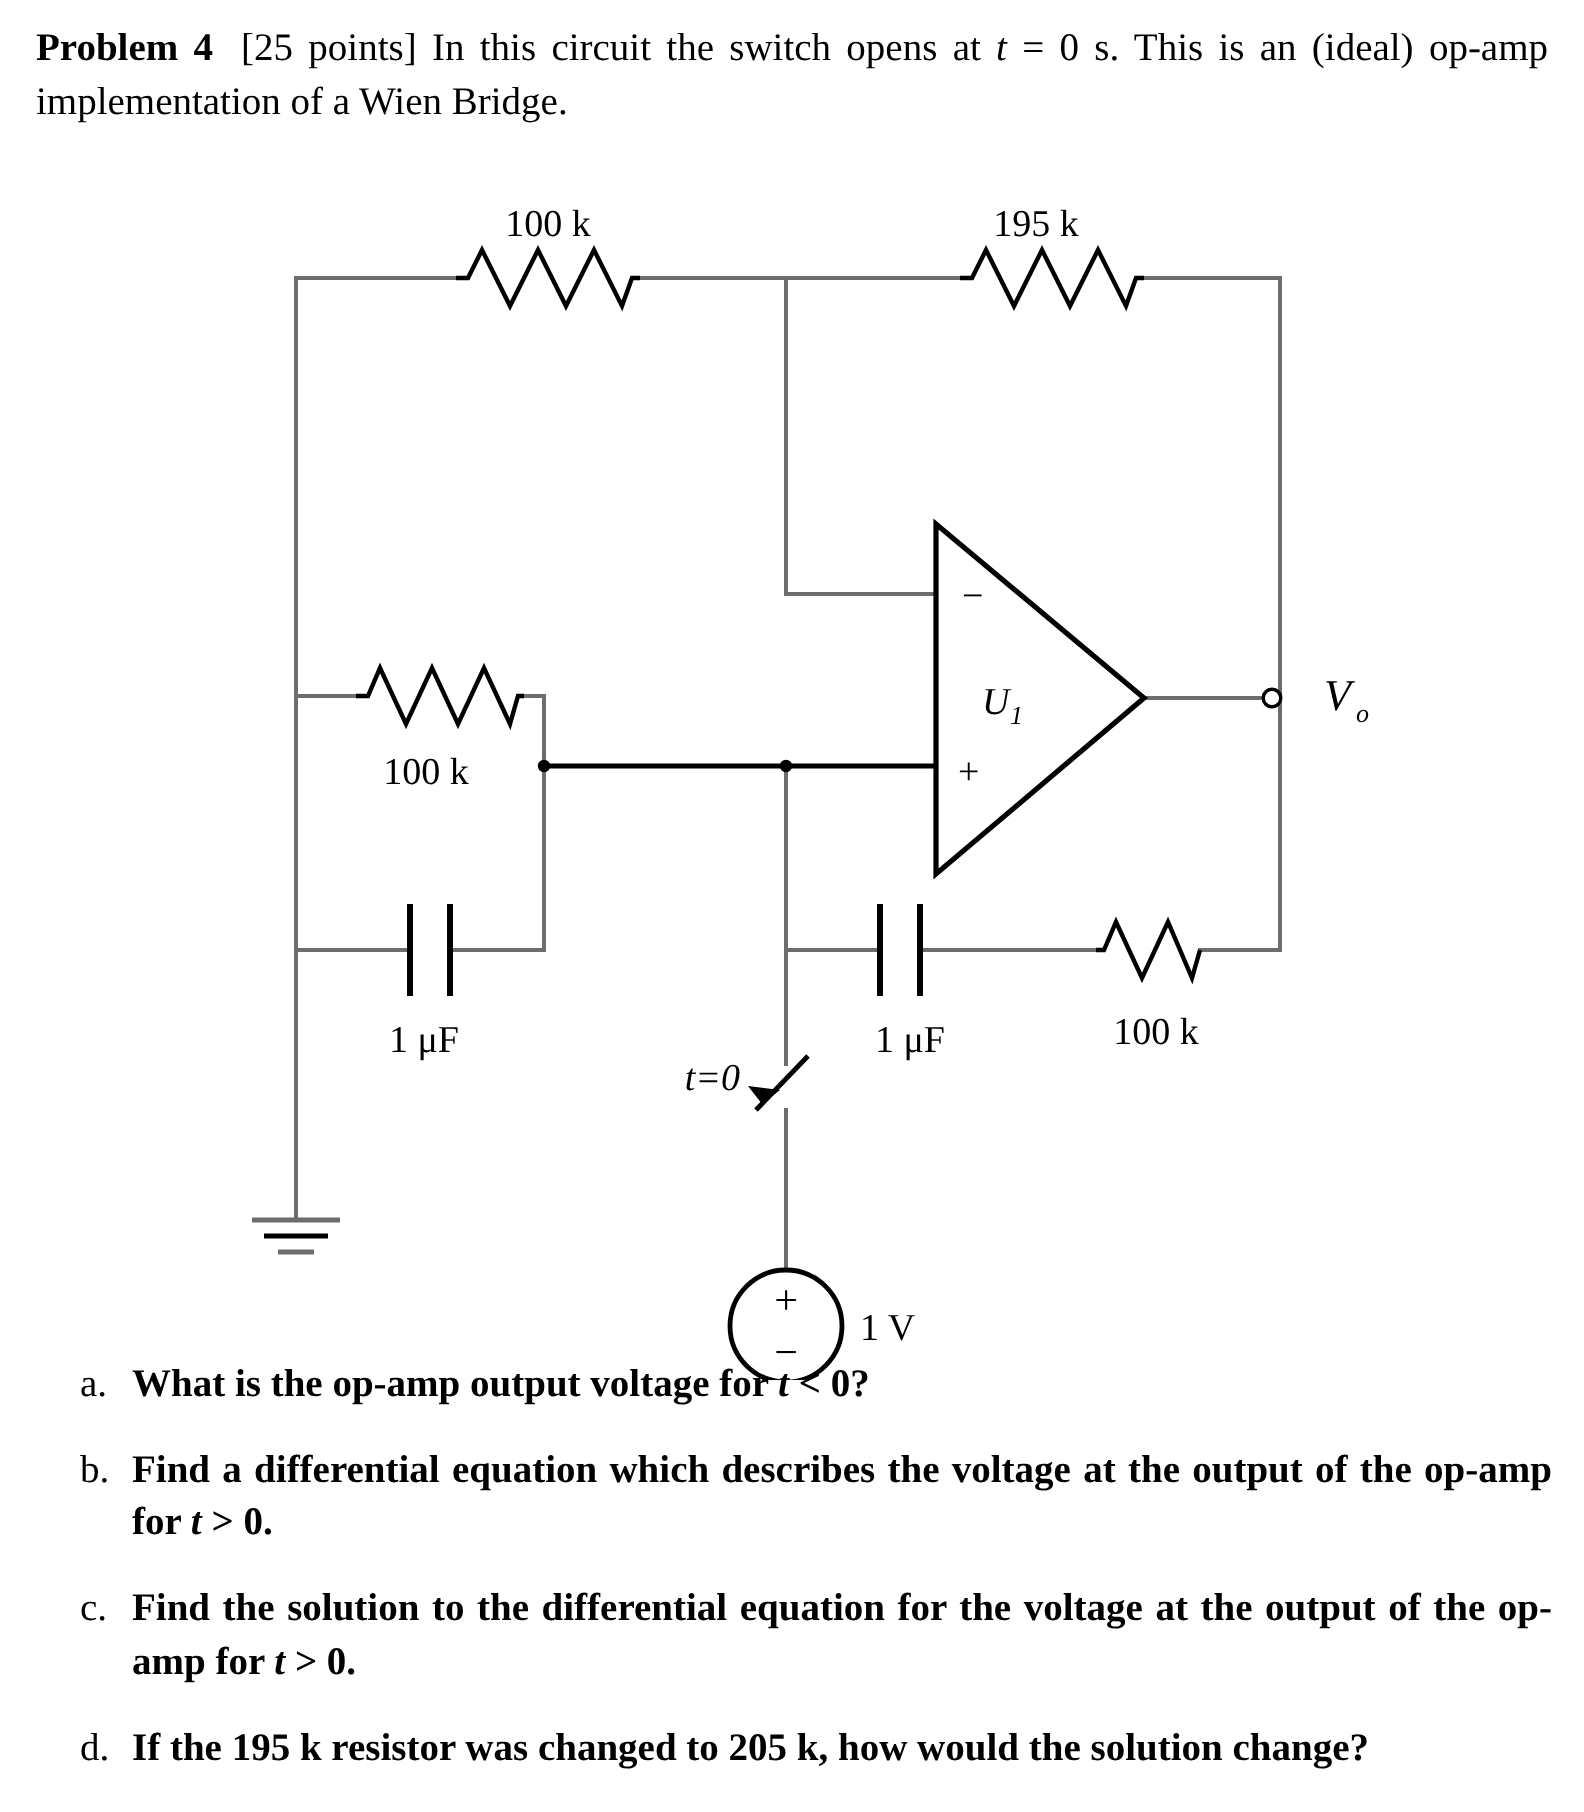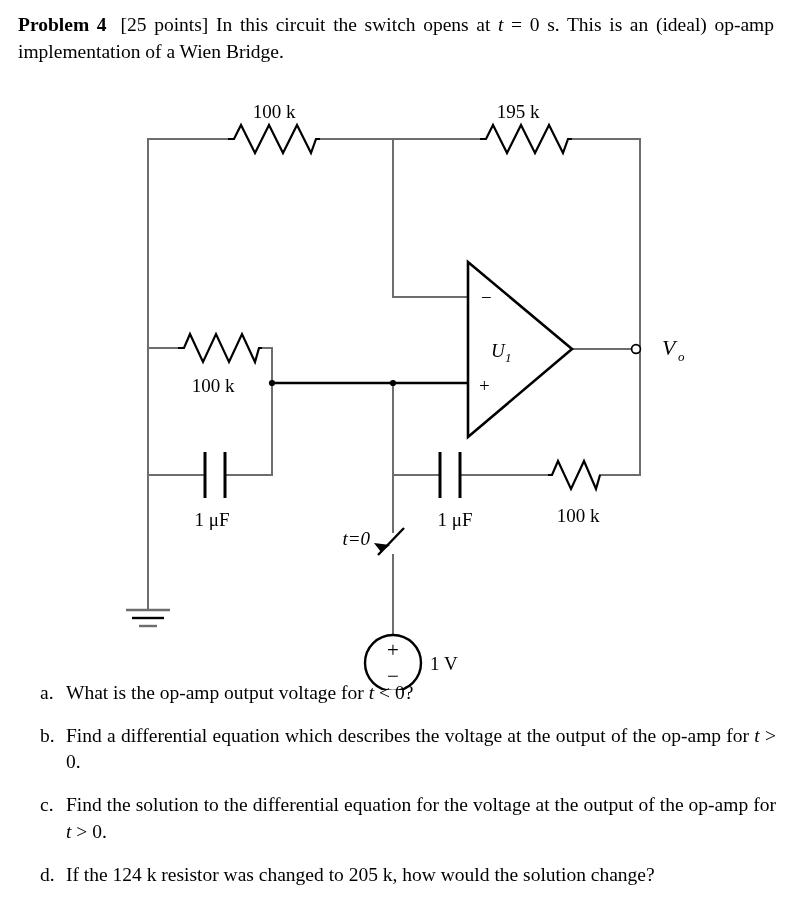--- a/index.html
+++ b/index.html
@@ -81,20 +81,21 @@
     margin-bottom: 17px;
   }
   .q-marker {
     width: 26px;
     flex: 0 0 26px;
     text-align: left;
   }
   .q-body {
     flex: 1 1 auto;
     text-align: justify;
+    font-weight: bold;
   }
   .q-body.nojust { text-align: left; }
 </style>
 </head>
 <body>
 
 <div class="page">
 
   <div class="statement">
     <span class="prob-label">Problem 4</span><span class="gap"></span><span>[25 points]</span>
@@ -238,18 +239,18 @@
       <div class="q-body">Find a differential equation which describes the voltage at the output of the op-amp for <span class="mi">t</span> &gt; 0.</div>
     </div>
 
     <div class="q-item">
       <div class="q-marker">c.</div>
       <div class="q-body">Find the solution to the differential equation for the voltage at the output of the op-amp for <span class="mi">t</span> &gt; 0.</div>
     </div>
 
     <div class="q-item">
       <div class="q-marker">d.</div>
-      <div class="q-body nojust">If the 124 k resistor was changed to 205 k, how would the solution change?</div>
+      <div class="q-body nojust">If the 195 k resistor was changed to 205 k, how would the solution change?</div>
     </div>
 
   </div>
 
 </div>
 
 </body></html>

